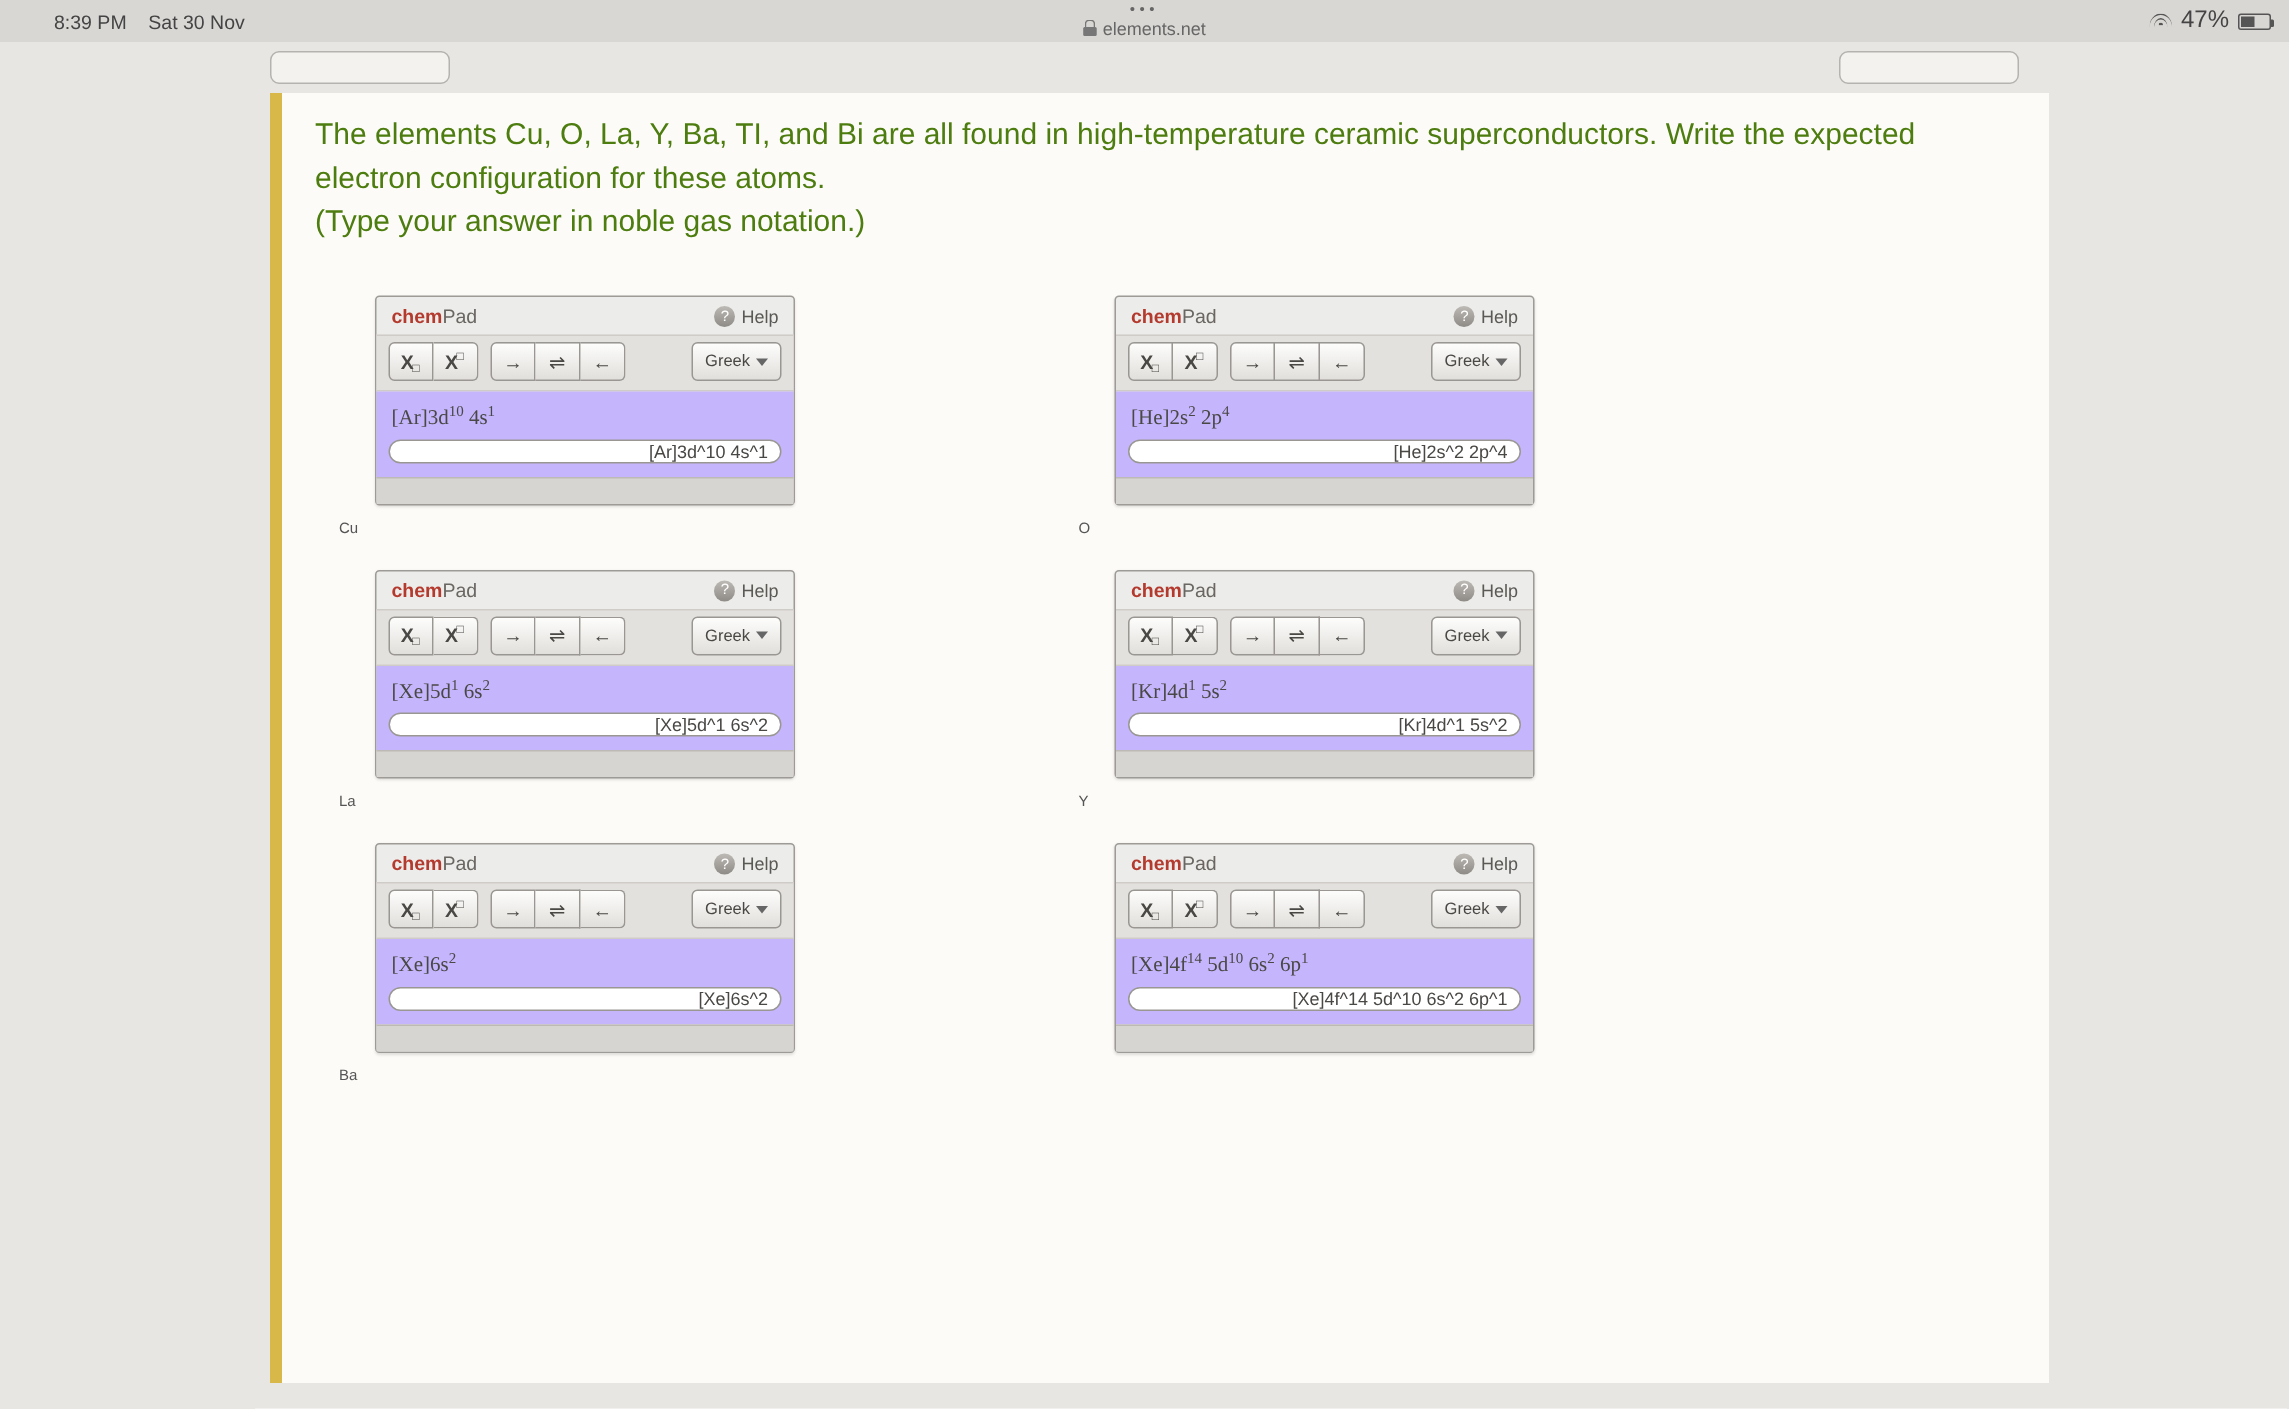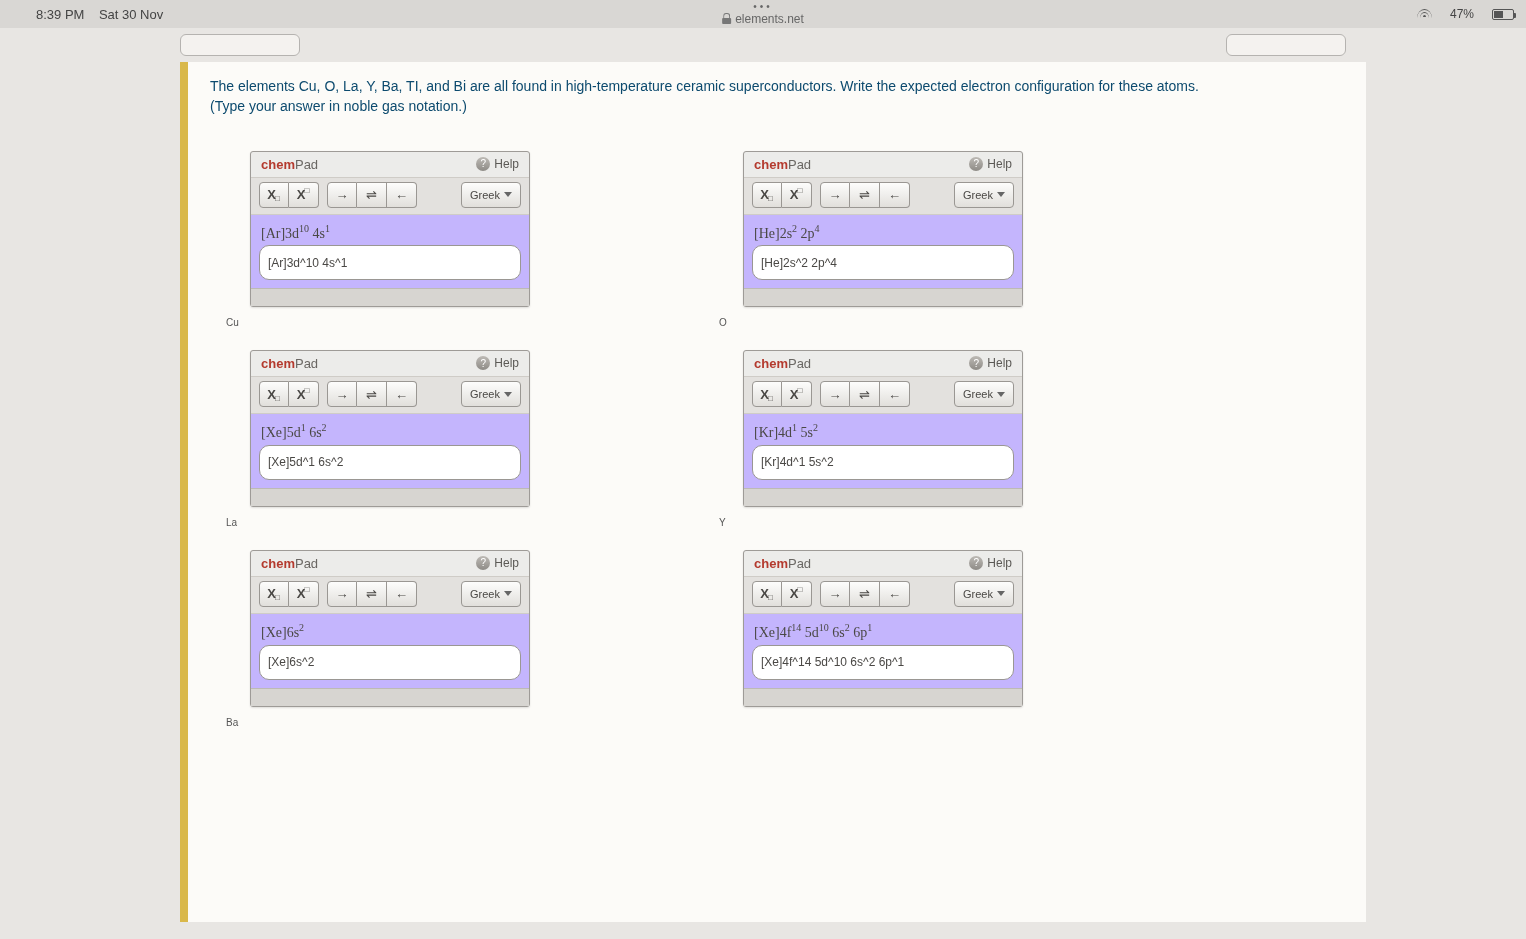--- a/index.html
+++ b/index.html
@@ -28,21 +28,21 @@
       transform: translateX(-50%);
       display: flex;
       flex-direction: column;
       align-items: center;
       gap: 1px;
       font-size: 12px;
       color: #666;
     }
     .status-center .dots { letter-spacing: 3px; font-size: 10px; line-height: 8px; }
     .status-center .url { display: flex; align-items: center; gap: 4px; }
-    .status-right { display: flex; align-items: center; gap: 18px; font-size: 12px; }
+    .status-right { display: flex; align-items: center; gap: 6px; font-size: 16px; }
     .battery {
       display: inline-block;
       width: 22px; height: 11px;
       border: 1px solid #555;
       border-radius: 2px;
       position: relative;
     }
     .battery::after {
       content: '';
       position: absolute;
@@ -71,22 +71,22 @@
     }
 
     .page {
       background: #fcfbf8;
       margin: 0 160px 0 180px;
       border-left: 8px solid #d9b84a;
       padding: 14px 18px 40px 22px;
       min-height: 860px;
     }
     .question {
-      font-size: 14px;
-      color: #0c4a6e;
+      font-size: 20px;
+      color: #4d7c0f;
       line-height: 1.45;
       margin-bottom: 34px;
     }
 
     .grid {
       display: grid;
       grid-template-columns: 1fr 1fr;
       gap: 22px 86px;
       max-width: 900px;
       margin-left: 40px;
@@ -102,21 +102,21 @@
     .chempad {
       width: 280px;
       border: 1px solid #9e9b97;
       border-radius: 3px;
       background: #ececea;
       box-shadow: 0 1px 2px rgba(0,0,0,0.12);
     }
     .cp-header {
       display: flex;
       justify-content: space-between;
-      align-items: flex-start;
+      align-items: flex-end;
       padding: 5px 10px;
       font-size: 13px;
     }
     .cp-title .chem { color: #b43a2e; font-weight: 600; }
     .cp-title .pad { color: #6a6763; font-weight: 500; }
     .cp-help {
       display: flex; align-items: center; gap: 4px;
       color: #5b5955;
       font-size: 12px;
       cursor: pointer;
@@ -180,27 +180,28 @@
     }
     .rendered {
       font-size: 14px;
       color: #4a4845;
       padding: 2px 4px 4px 2px;
       font-family: "Times New Roman", serif;
     }
     .rendered sup { font-size: 10px; }
     .raw-input {
       width: 100%;
-      height: 35px;
+      height: 16px;
       border: 1px solid #9a9793;
       border-radius: 10px;
       padding: 0 8px;
       font-size: 12px;
       color: #4a4845;
       background: #fff;
+      text-align: right;
     }
     .cp-footer {
       height: 18px;
       background: #d7d5d1;
       border-top: 1px solid #bdbab5;
     }
 
     .wifi-icon {
       display: inline-block;
       width: 15px; height: 11px;

